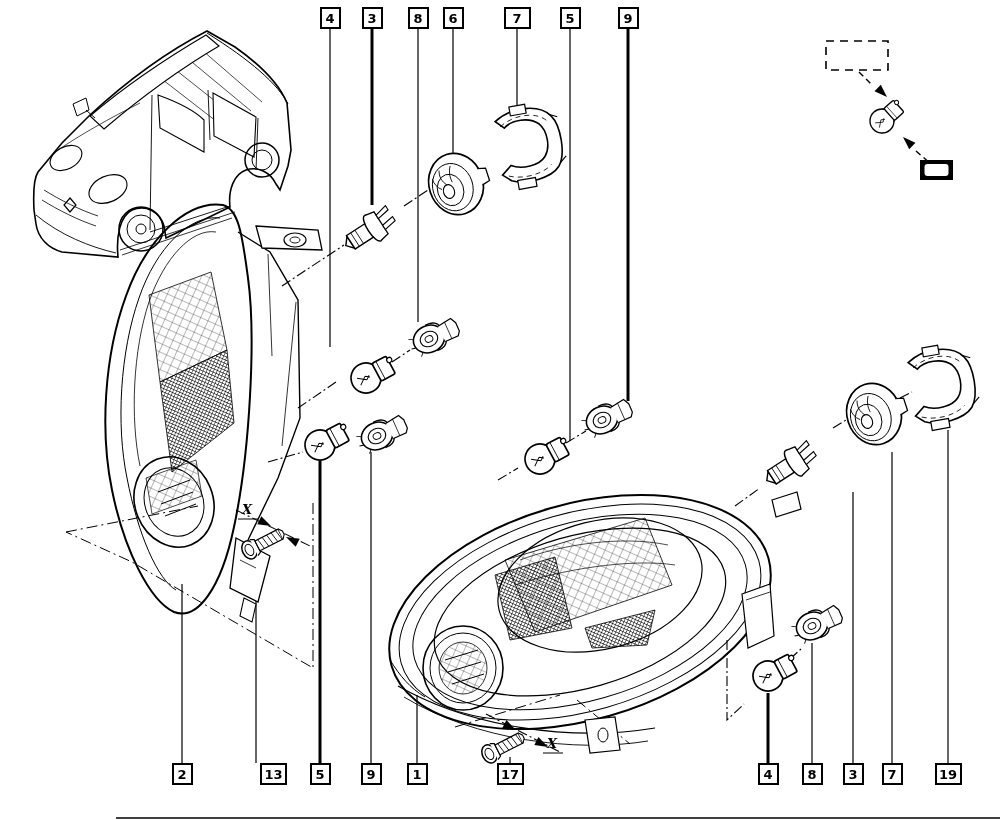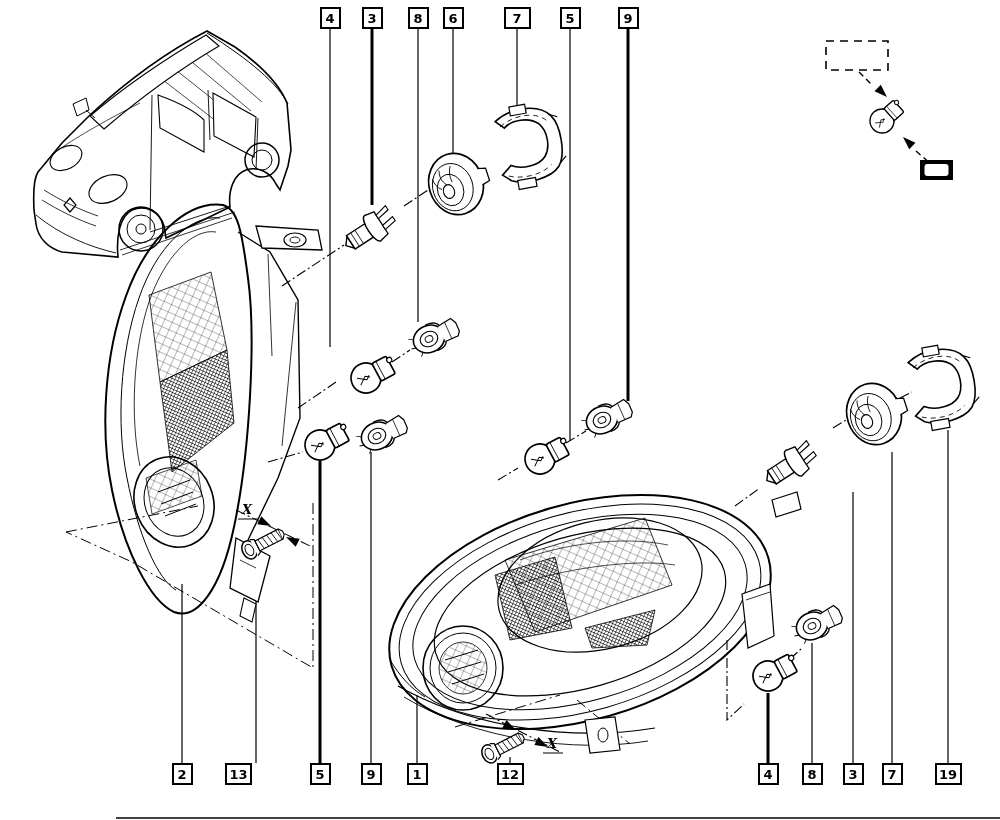--- a/index.html
+++ b/index.html
@@ -242,23 +242,23 @@
   <line x1="116" y1="818" x2="1000" y2="818" stroke="#000" stroke-width="1.5"></line>
 </svg>
 <div class="callout" style="left: 319.5px; top: 7px; min-width: 21px;">4</div>
     <div class="callout" style="left: 361.5px; top: 7px; min-width: 21px;">3</div>
     <div class="callout" style="left: 407.5px; top: 7px; min-width: 21px;">8</div>
     <div class="callout" style="left: 442.5px; top: 7px; min-width: 21px;">6</div>
     <div class="callout" style="left: 503.5px; top: 7px; min-width: 27px;">7</div>
     <div class="callout" style="left: 559.5px; top: 7px; min-width: 21px;">5</div>
     <div class="callout" style="left: 617.5px; top: 7px; min-width: 21px;">9</div>
     <div class="callout" style="left: 171.5px; top: 763px; min-width: 21px;">2</div>
-    <div class="callout" style="left: 225px; top: 763px; min-width: 27px;">13</div>
+    <div class="callout" style="left: 260px; top: 763px; min-width: 27px;">13</div>
     <div class="callout" style="left: 309.5px; top: 763px; min-width: 21px;">5</div>
     <div class="callout" style="left: 360.5px; top: 763px; min-width: 21px;">9</div>
     <div class="callout" style="left: 406.5px; top: 763px; min-width: 21px;">1</div>
-    <div class="callout" style="left: 496.5px; top: 763px; min-width: 27px;">12</div>
+    <div class="callout" style="left: 496.5px; top: 763px; min-width: 27px;">17</div>
     <div class="callout" style="left: 757.5px; top: 763px; min-width: 21px;">4</div>
     <div class="callout" style="left: 801.5px; top: 763px; min-width: 21px;">8</div>
     <div class="callout" style="left: 842.5px; top: 763px; min-width: 21px;">3</div>
     <div class="callout" style="left: 881.5px; top: 763px; min-width: 21px;">7</div>
     <div class="callout" style="left: 934.5px; top: 763px; min-width: 27px;">19</div>
   </div>
 
 </body></html>

